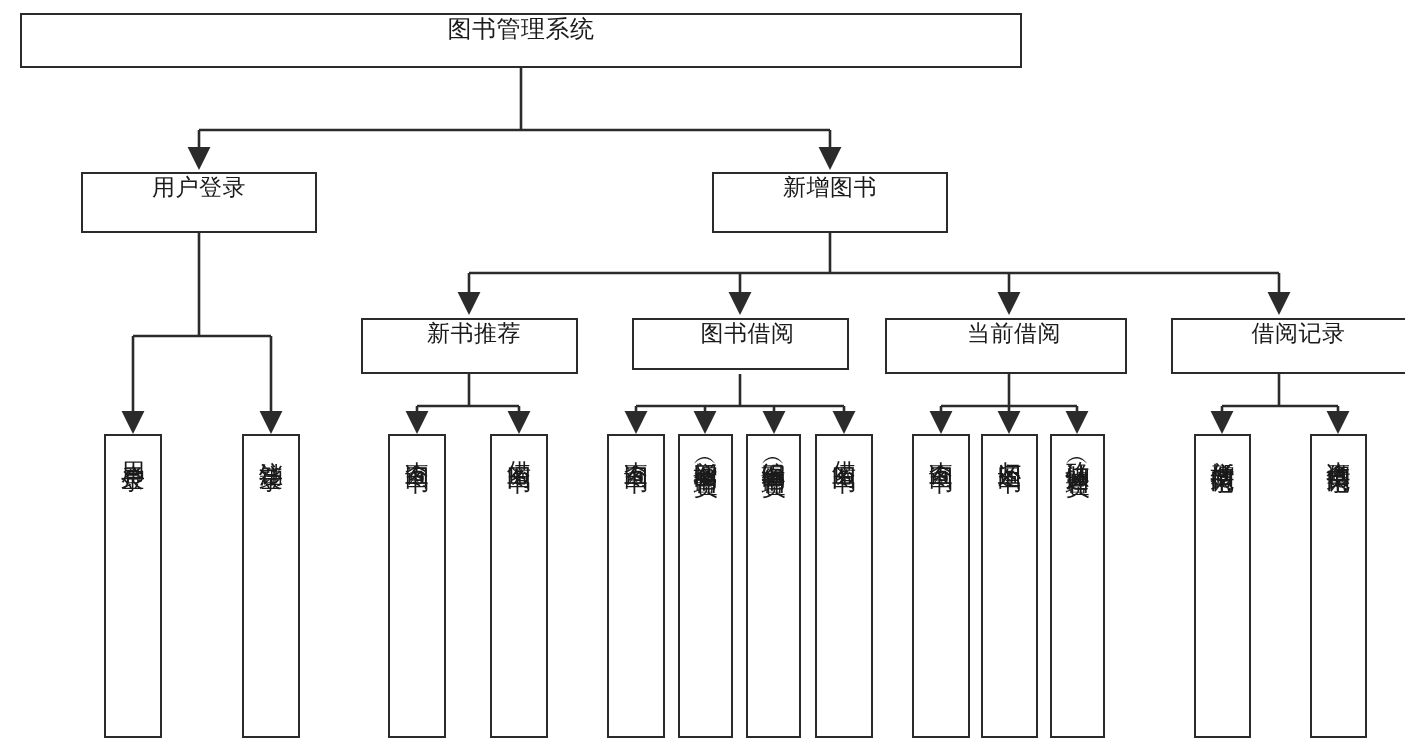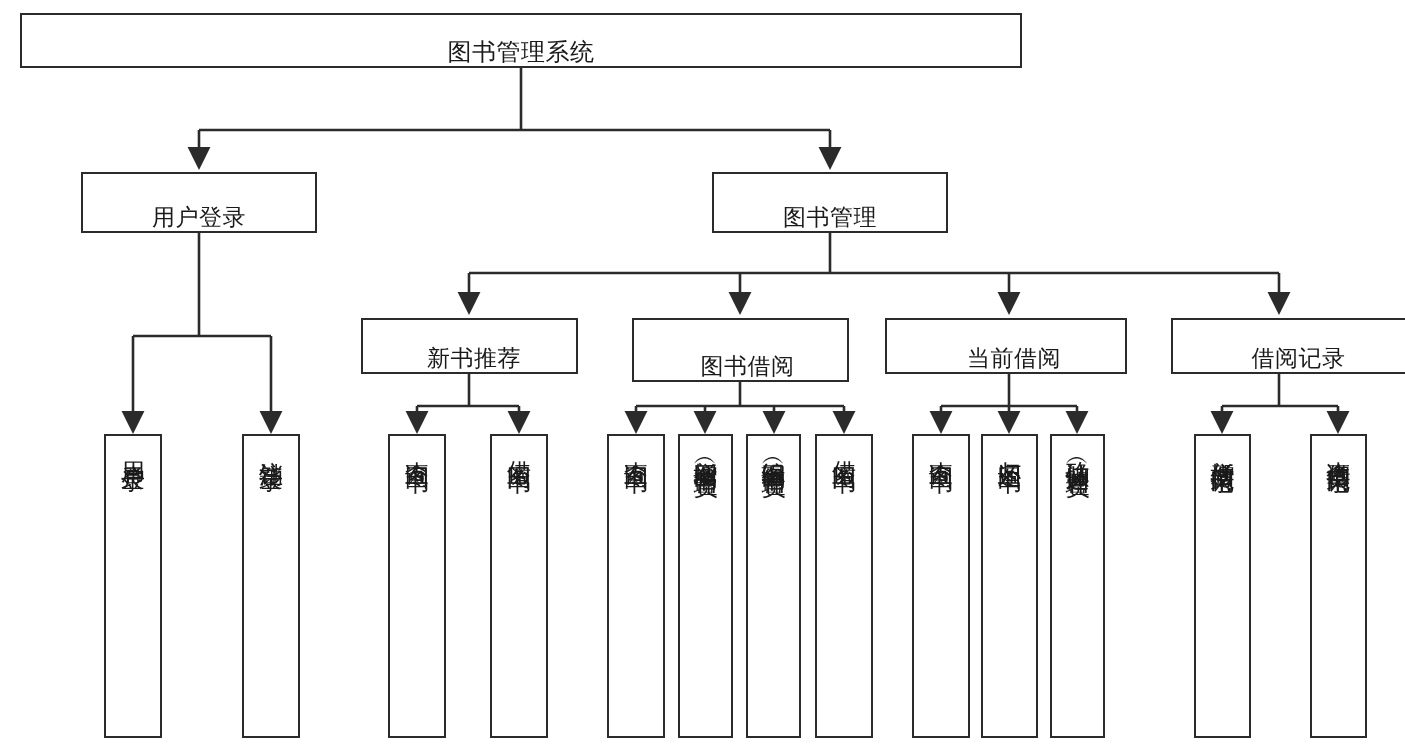--- a/index.html
+++ b/index.html
@@ -25,21 +25,21 @@
     width: 1405px;
     height: 747px;
     pointer-events: none;
   }
   .node {
     position: absolute;
     box-sizing: border-box;
     background: #ffffff;
     border: 2px solid #2b2b2b;
     display: flex;
-    align-items: flex-end;
+    align-items: flex-start;
     justify-content: center;
     color: #1a1a1a;
     z-index: 2;
   }
   .node-label {
     display: block;
     text-align: center;
     line-height: 1.18;
     letter-spacing: 0.5px;
   }
@@ -136,28 +136,28 @@
 
   <div class="node horiz root" style="left:20px; top:13px; width:1002px; height:55px;">
     <span class="node-label">图书管理系统</span>
   </div>
 
   <div class="node horiz" style="left:81px; top:172px; width:236px; height:61px;">
     <span class="node-label">用户登录</span>
   </div>
 
   <div class="node horiz" style="left:712px; top:172px; width:236px; height:61px;">
-    <span class="node-label">图书管理</span>
+    <span class="node-label">新增图书</span>
   </div>
 
   <div class="node horiz" style="left:361px; top:318px; width:217px; height:56px;padding-left:9px;">
     <span class="node-label">新书推荐</span>
   </div>
 
-  <div class="node horiz" style="left:632px; top:318px; width:217px; height:64px;padding-left:14px;">
+  <div class="node horiz" style="left:632px; top:318px; width:217px; height:52px;padding-left:14px;">
     <span class="node-label">图书借阅</span>
   </div>
 
   <div class="node horiz" style="left:885px; top:318px; width:242px; height:56px;padding-left:16px;">
     <span class="node-label">当前借阅</span>
   </div>
 
   <div class="node horiz" style="left:1171px; top:318px; width:255px; height:56px;">
     <span class="node-label">借阅记录</span>
   </div>

